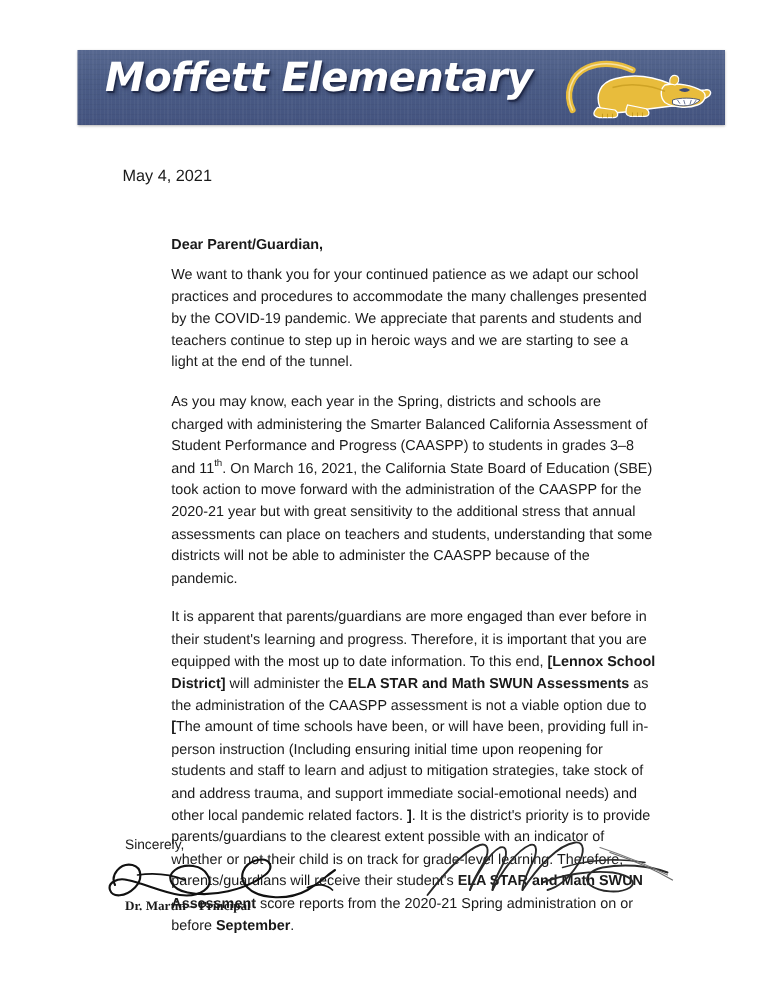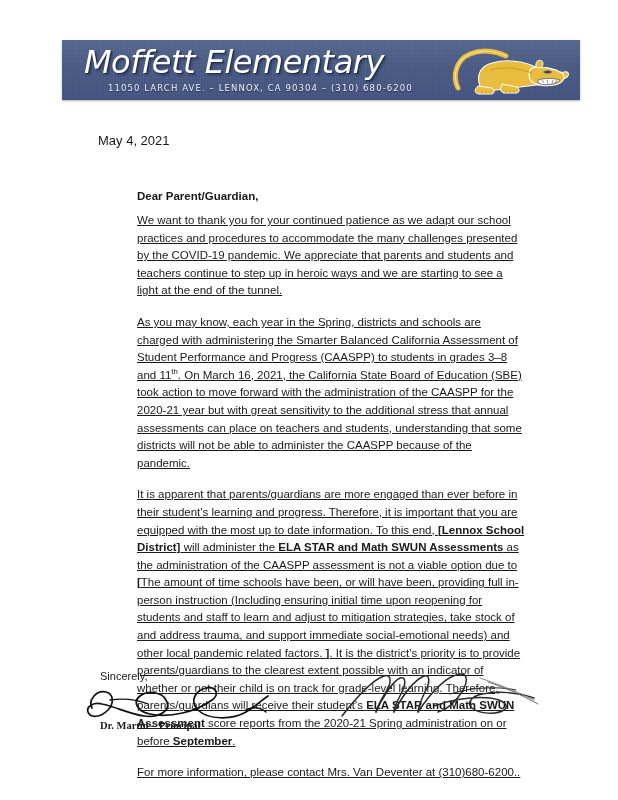--- a/index.html
+++ b/index.html
@@ -38,21 +38,21 @@
     background:
       repeating-linear-gradient(90deg, rgba(255,255,255,0.035) 0 1px, rgba(0,0,0,0.0) 1px 3px),
       repeating-linear-gradient(0deg, rgba(0,0,0,0.035) 0 1px, rgba(0,0,0,0.0) 1px 4px);
     pointer-events: none;
   }
   .school-name {
     position: absolute;
     left: 22px;
     top: 3px;
     font-family: "DejaVu Sans", sans-serif;
-    font-weight: normal;
+    font-weight: bold;
     font-style: italic;
     font-size: 32px;
     letter-spacing: -0.5px;
     color: #ffffff;
     text-shadow:
       1px 1px 0 rgba(30,40,70,0.85),
       2px 2px 3px rgba(20,28,55,0.55);
     white-space: nowrap;
   }
   .school-address {
@@ -89,21 +89,20 @@
     font-weight: bold;
   }
   .body-text {
     position: absolute;
     left: 137px;
     top: 212px;
     width: 388px;
     font-size: 11.5px;
     line-height: 17.6px;
     text-align: left;
-    text-decoration: underline;
   }
   .body-text p {
     margin: 0 0 14px 0;
   }
   .body-text p:last-child { margin-bottom: 0; }
   .body-text b { font-weight: bold; }
   sup {
     font-size: 0.68em;
     vertical-align: super;
     line-height: 0;
@@ -151,21 +150,20 @@
 </head>
 <body>
 
 <div class="page">
 
   <div class="letterhead">
     <div class="lh-texture"></div>
 
     <div class="school-name">Moffett Elementary</div>
 
-    <div class="school-address">11050 LARCH AVE. – LENNOX, CA 90304 – (310) 680-6200</div>
 
     <svg class="mascot" viewBox="0 0 124 57">
 
       <path d="M8 46 C2 34 6 18 20 12 C32 7 46 9 56 14" fill="none" stroke="#e8bc3c" stroke-width="5" stroke-linecap="round"></path>
       <path d="M8 46 C2 34 6 18 20 12 C32 7 46 9 56 14" fill="none" stroke="#ffffff" stroke-width="1.2" stroke-linecap="round" opacity="0.55"></path>
 
       <path d="M30 44 C26 34 30 24 42 21 C56 17 72 19 86 25
                C96 29 106 31 114 30 C118 29 120 32 117 35
                C110 40 98 43 86 43 L70 45 C58 47 42 49 34 48 Z" fill="#e8bc3c" stroke="#ffffff" stroke-width="1.1"></path>
 
@@ -198,23 +196,20 @@
     </p>
 
     <p>
       <span>As you may know, each year in the Spring, districts and schools are charged with administering the Smarter Balanced California Assessment of Student Performance and Progress (CAASPP) to students in grades 3–8 and 11</span><sup>th</sup><span>. On March 16, 2021, the California State Board of Education (SBE) took action to move forward with the administration of the CAASPP for the 2020-21 year but with great sensitivity to the additional stress that annual assessments can place on teachers and students, understanding that some districts will not be able to administer the CAASPP because of the pandemic.</span>
     </p>
 
     <p>
       <span>It is apparent that parents/guardians are more engaged than ever before in their student's learning and progress. Therefore, it is important that you are equipped with the most up to date information. To this end, </span><b>[Lennox School District]</b><span> will administer the </span><b>ELA STAR and Math SWUN Assessments</b><span> as the administration of the CAASPP assessment is not a viable option due to </span><b>[</b><span>The amount of time schools have been, or will have been, providing full in-person instruction (Including ensuring initial time upon reopening for students and staff to learn and adjust to mitigation strategies, take stock of and address trauma, and support immediate social-emotional needs) and other local pandemic related factors. </span><b>]</b><span>. It is the district's priority is to provide parents/guardians to the clearest extent possible with an indicator of whether or not their child is on track for grade-level learning. Therefore, parents/guardians will receive their student's </span><b>ELA STAR and Math SWUN Assessment</b><span> score reports from the 2020-21 Spring administration on or before </span><b>September</b><span>.</span>
     </p>
 
-    <p>
-      <span>For more information, please contact Mrs. Van Deventer at (310)680-6200..</span>
-    </p>
   </div>
 
   <div class="sig-block">
 
     <div class="sincerely">Sincerely,</div>
 
     <svg class="sig-left" viewBox="0 0 230 46">
       <path d="M6 30 C2 22 10 12 20 14 C28 16 28 26 22 32 C14 40 4 40 2 34
                C0 28 8 24 16 26 C30 29 44 36 58 38 C74 40 86 32 80 22
                C76 14 62 12 54 18 C46 24 52 34 64 36 C84 40 110 34 126 22

